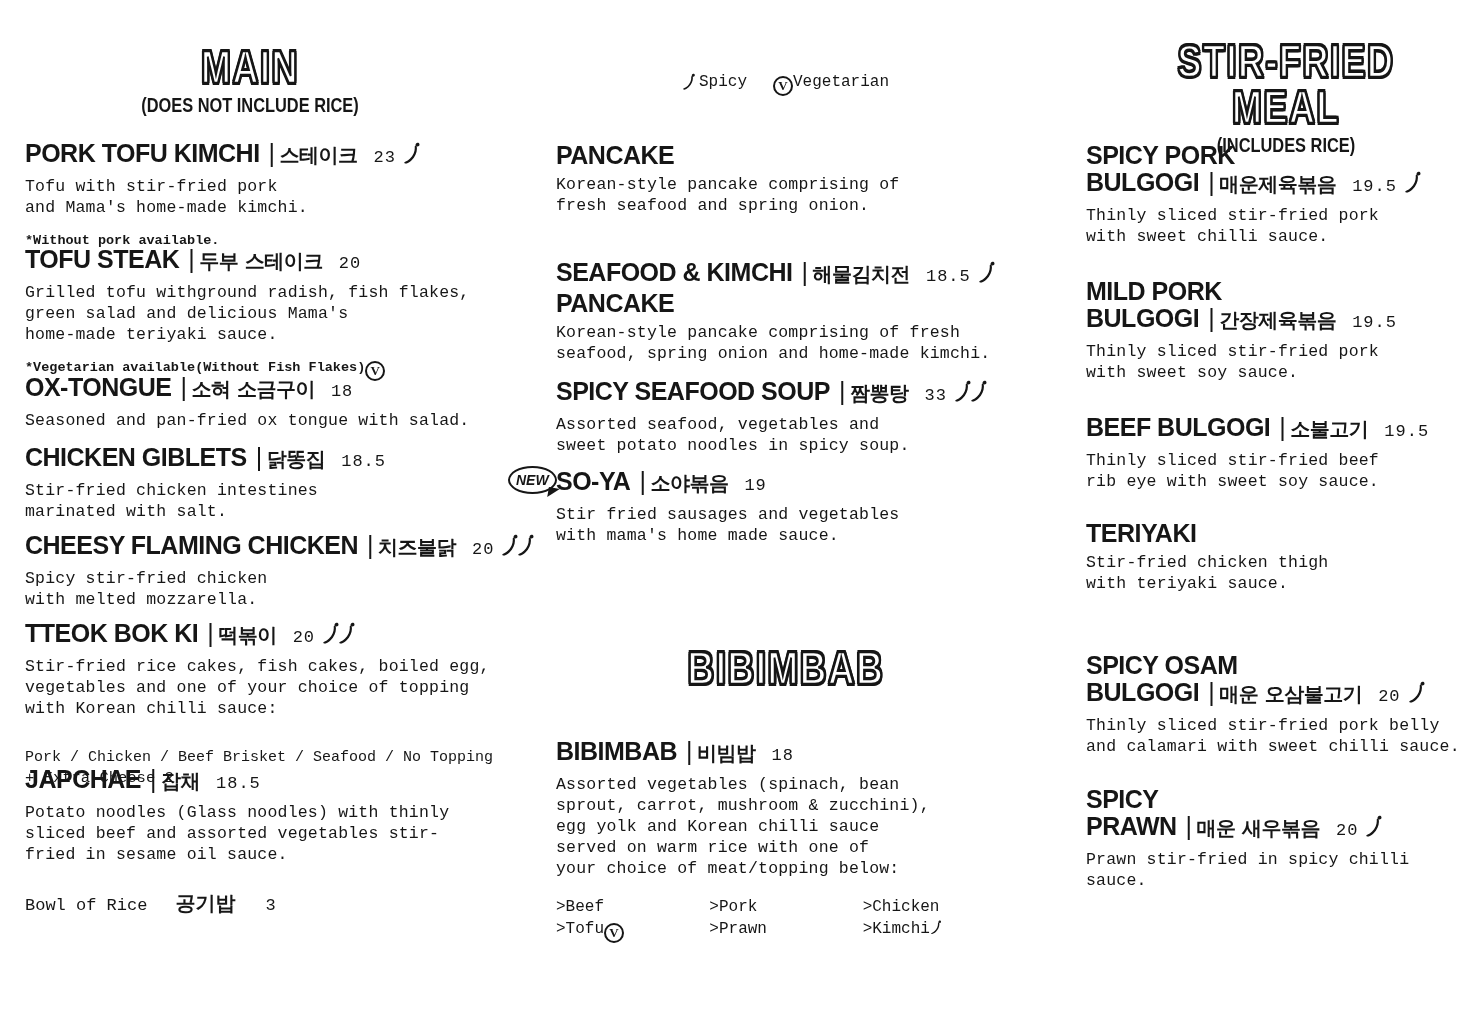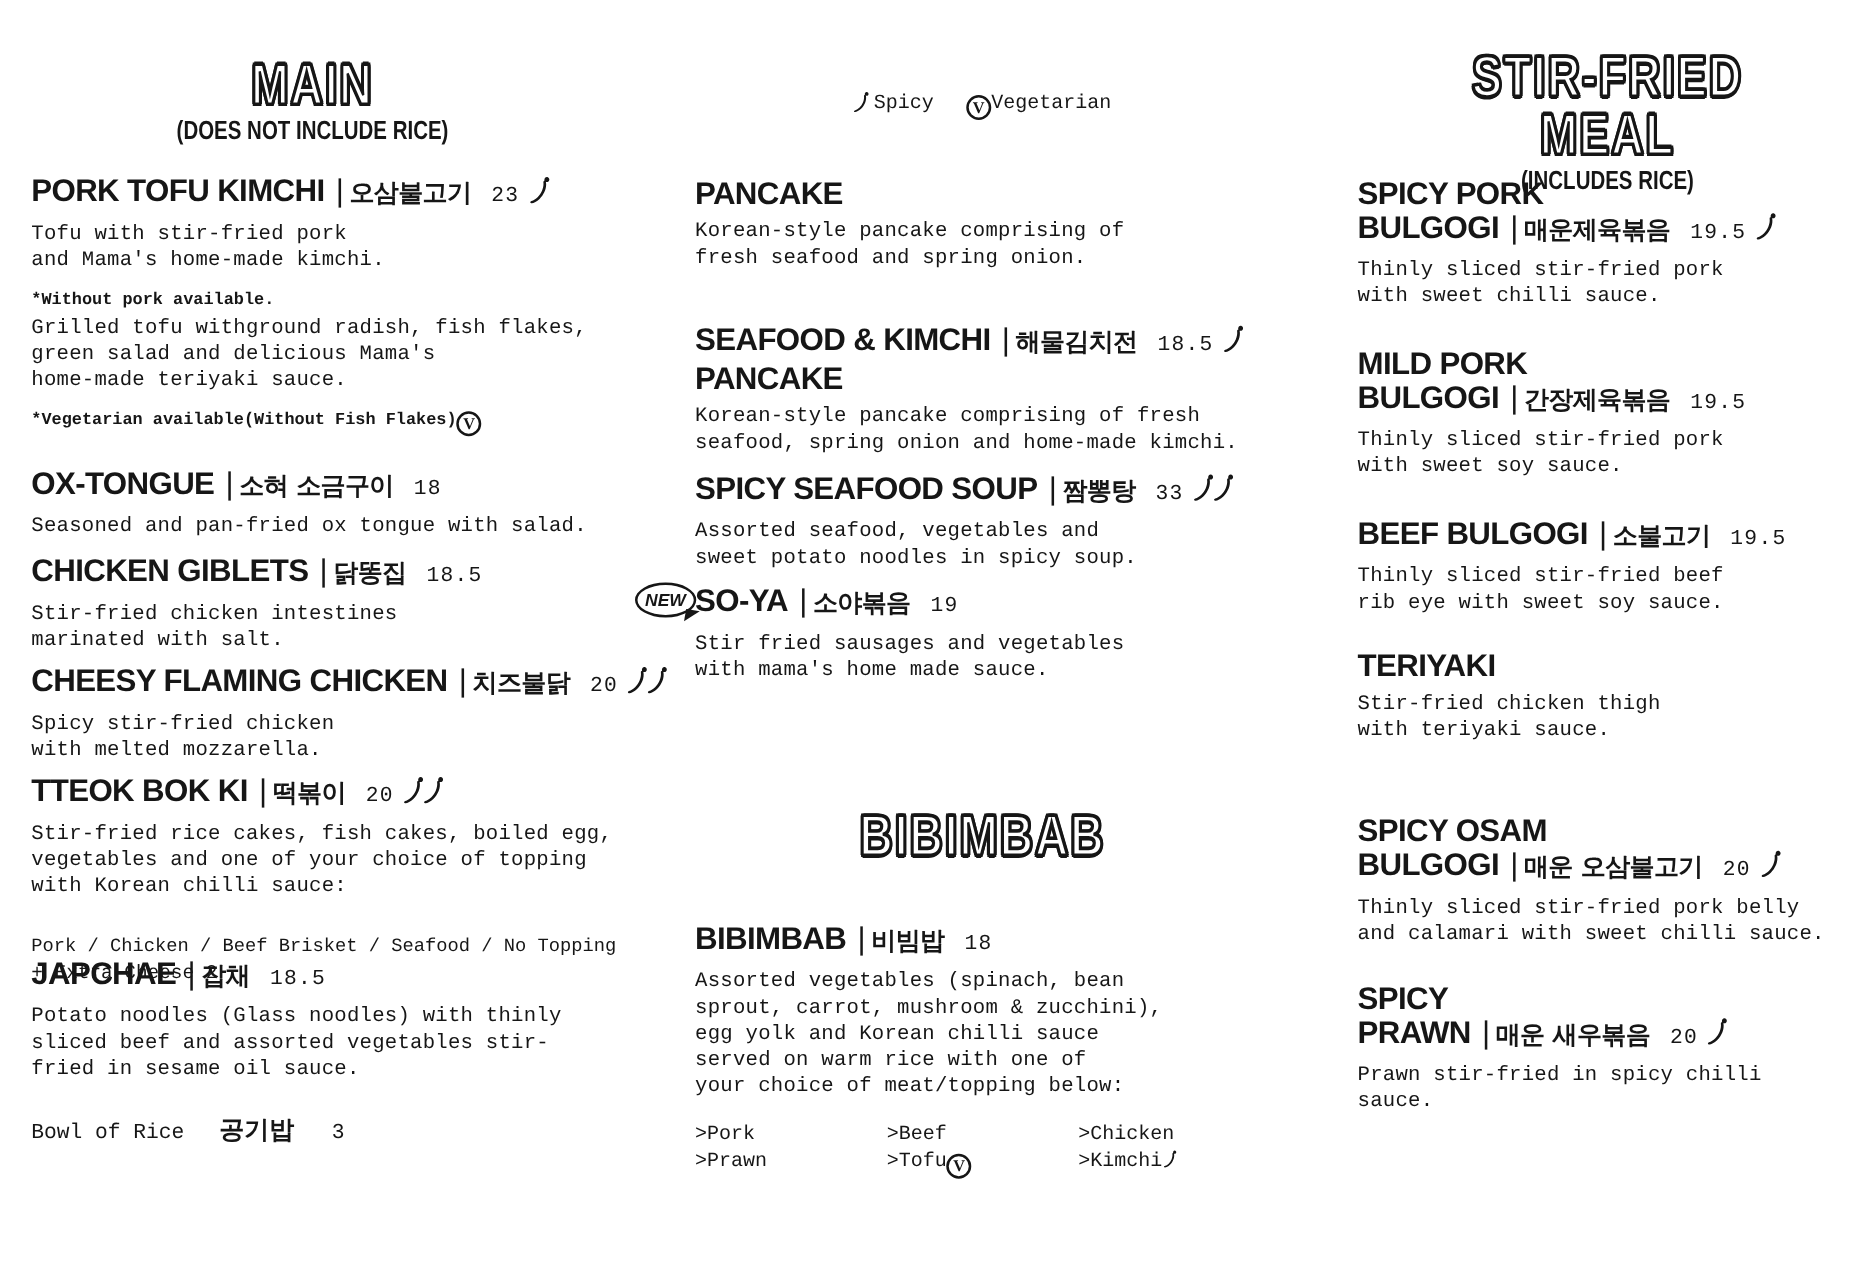--- a/index.html
+++ b/index.html
@@ -68,30 +68,33 @@
 <div class="page">
 
   <section class="col col-left">
     <header class="sec-head" style="top:44px;left:0;width:450px;">
       <h1 class="outline">MAIN</h1>
       <div class="sub">(DOES NOT INCLUDE RICE)</div>
     </header>
 
     <article class="item" style="top:140px">
       <div class="trow">
-        <span>PORK TOFU KIMCHI</span><span class="bar">|</span><span class="kr">오삼불고기</span><span class="pr">23</span><svg class="ch">
+        <span>PORK TOFU KIMCHI</span><span class="bar">|</span><span class="kr">스테이크</span><span class="pr">23</span><svg class="ch">
             <use href="#chilli"></use>
           </svg>
       </div>
       <div class="desc">Tofu with stir-fried pork
 and Mama's home-made kimchi.</div>
       <div class="note">*Without pork available.</div>
     </article>
 
     <article class="item" style="top:246px">
+      <div class="trow">
+        <span>TOFU STEAK</span><span class="bar">|</span><span class="kr">두부 스테이크</span><span class="pr">20</span>
+      </div>
       <div class="desc">Grilled tofu withground radish, fish flakes,
 green salad and delicious Mama's
 home-made teriyaki sauce.</div>
       <div class="note"><span>*Vegetarian available(Without Fish Flakes)</span><span class="vic">V</span></div>
     </article>
 
     <article class="item" style="top:374px">
       <div class="trow">
         <span>OX-TONGUE</span><span class="bar">|</span><span class="kr">소혀 소금구이</span><span class="pr">18</span>
       </div>
@@ -202,26 +205,26 @@
       </div>
       <div class="desc">Assorted vegetables (spinach, bean
 sprout, carrot, mushroom &amp; zucchini),
 egg yolk and Korean chilli sauce
 served on warm rice with one of
 your choice of meat/topping below:</div>
     </article>
 
     <div class="choices" style="top:896px">
       <div class="chcol">
+        <div class="choice"><span>&gt;Beef</span></div>
+        <div class="choice"><span>&gt;Tofu</span><span class="vic">V</span></div>
+      </div>
+      <div class="chcol">
         <div class="choice"><span>&gt;Pork</span></div>
         <div class="choice"><span>&gt;Prawn</span></div>
-      </div>
-      <div class="chcol">
-        <div class="choice"><span>&gt;Beef</span></div>
-        <div class="choice"><span>&gt;Tofu</span><span class="vic">V</span></div>
       </div>
       <div class="chcol">
         <div class="choice"><span>&gt;Chicken</span></div>
         <div class="choice"><span>&gt;Kimchi</span><svg class="ch xs">
               <use href="#chilli"></use>
             </svg></div>
       </div>
     </div>
   </section>
 

